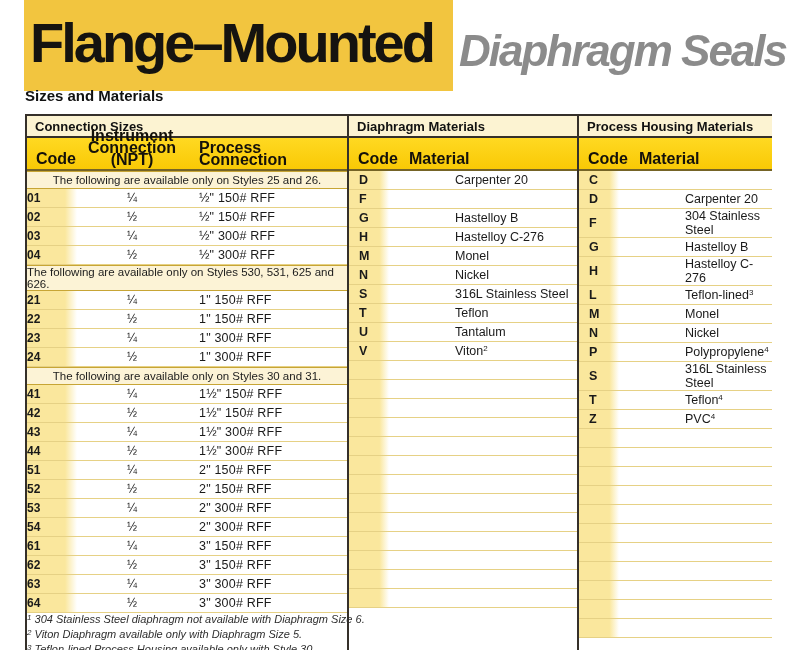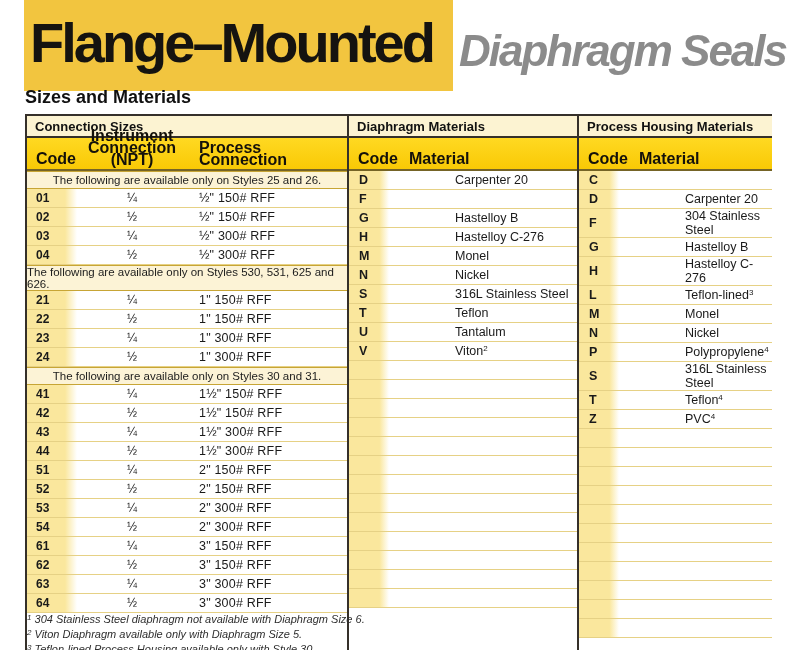--- a/index.html
+++ b/index.html
@@ -12,21 +12,21 @@
   
   .banner { position:absolute; left:24px; top:0; width:429px; height:91px; background:#F2C53F; }
   .title-black {
     position:absolute; left:6px; top:0; height:82px; line-height:86px;
     font-size:56px; font-weight:bold; letter-spacing:-3px; color:#151310; white-space:nowrap;
   }
   .title-gray {
     position:absolute; left:459px; top:26px; font-size:44px; font-weight:bold;
     letter-spacing:-2px; color:#8b8b8b; white-space:nowrap;font-style:italic;
   }
-  .section-heading { position:absolute; left:25px; top:87px; font-size:18px; font-weight:bold; color:#111; }
+  .section-heading { position:absolute; left:25px; top:87px; font-size:15px; font-weight:bold; color:#111; }
 
   
   .tbl {
     position:absolute; top:114px; height:559px; border-left:2px solid #35302a;
     display:flex; flex-direction:column; overflow:hidden; background:#fff;
   }
   #tbl-connection { left:25px; width:322px; border-bottom:3px solid #9d8a33; }
   #tbl-diaphragm  { left:347px; width:230px; border-bottom:3px solid #E0C143; }
   #tbl-housing    { left:577px; width:195px; border-bottom:3px solid #E0C143; }
 
@@ -46,21 +46,21 @@
   .hd-mat  { left:52px; bottom:4px;padding-left:8px; }
 
   .tbl-body { flex:1 1 auto; overflow:hidden; display:flex; flex-direction:column; }
 
   .row { flex:0 0 19px; display:flex; align-items:center; border-bottom:1px solid #E6D185; font-size:12px; }
   .cell { display:block; }
   .code-cell {
     font-weight:bold; font-size:12px; height:100%; display:flex; align-items:center;
     background:linear-gradient(90deg,#FAE79D 0%,#FAE79D 76%,rgba(250,231,157,0) 100%);
   }
-  .t1-code { width:50px; padding-left:9px; }
+  .t1-code { width:50px; }
   .inst-cell { width:110px; text-align:center; font-size:12px; }
   .proc-cell { flex:1; padding-left:12px; font-size:12.5px; letter-spacing:0.2px; }
   .m-code { width:40px; padding-left:10px; font-size:12.5px; }
   .mat-cell { flex:1; padding-left:28px; font-size:12.5px;margin-left:38px; }
 
   .note-row {
     flex:0 0 18px; background:#FCF3D6; border-top:1px solid #C7A535; border-bottom:1px solid #C7A535;
     font-size:11.5px; display:flex; align-items:center; justify-content:center; color:#1c1c1c;
   }
 

